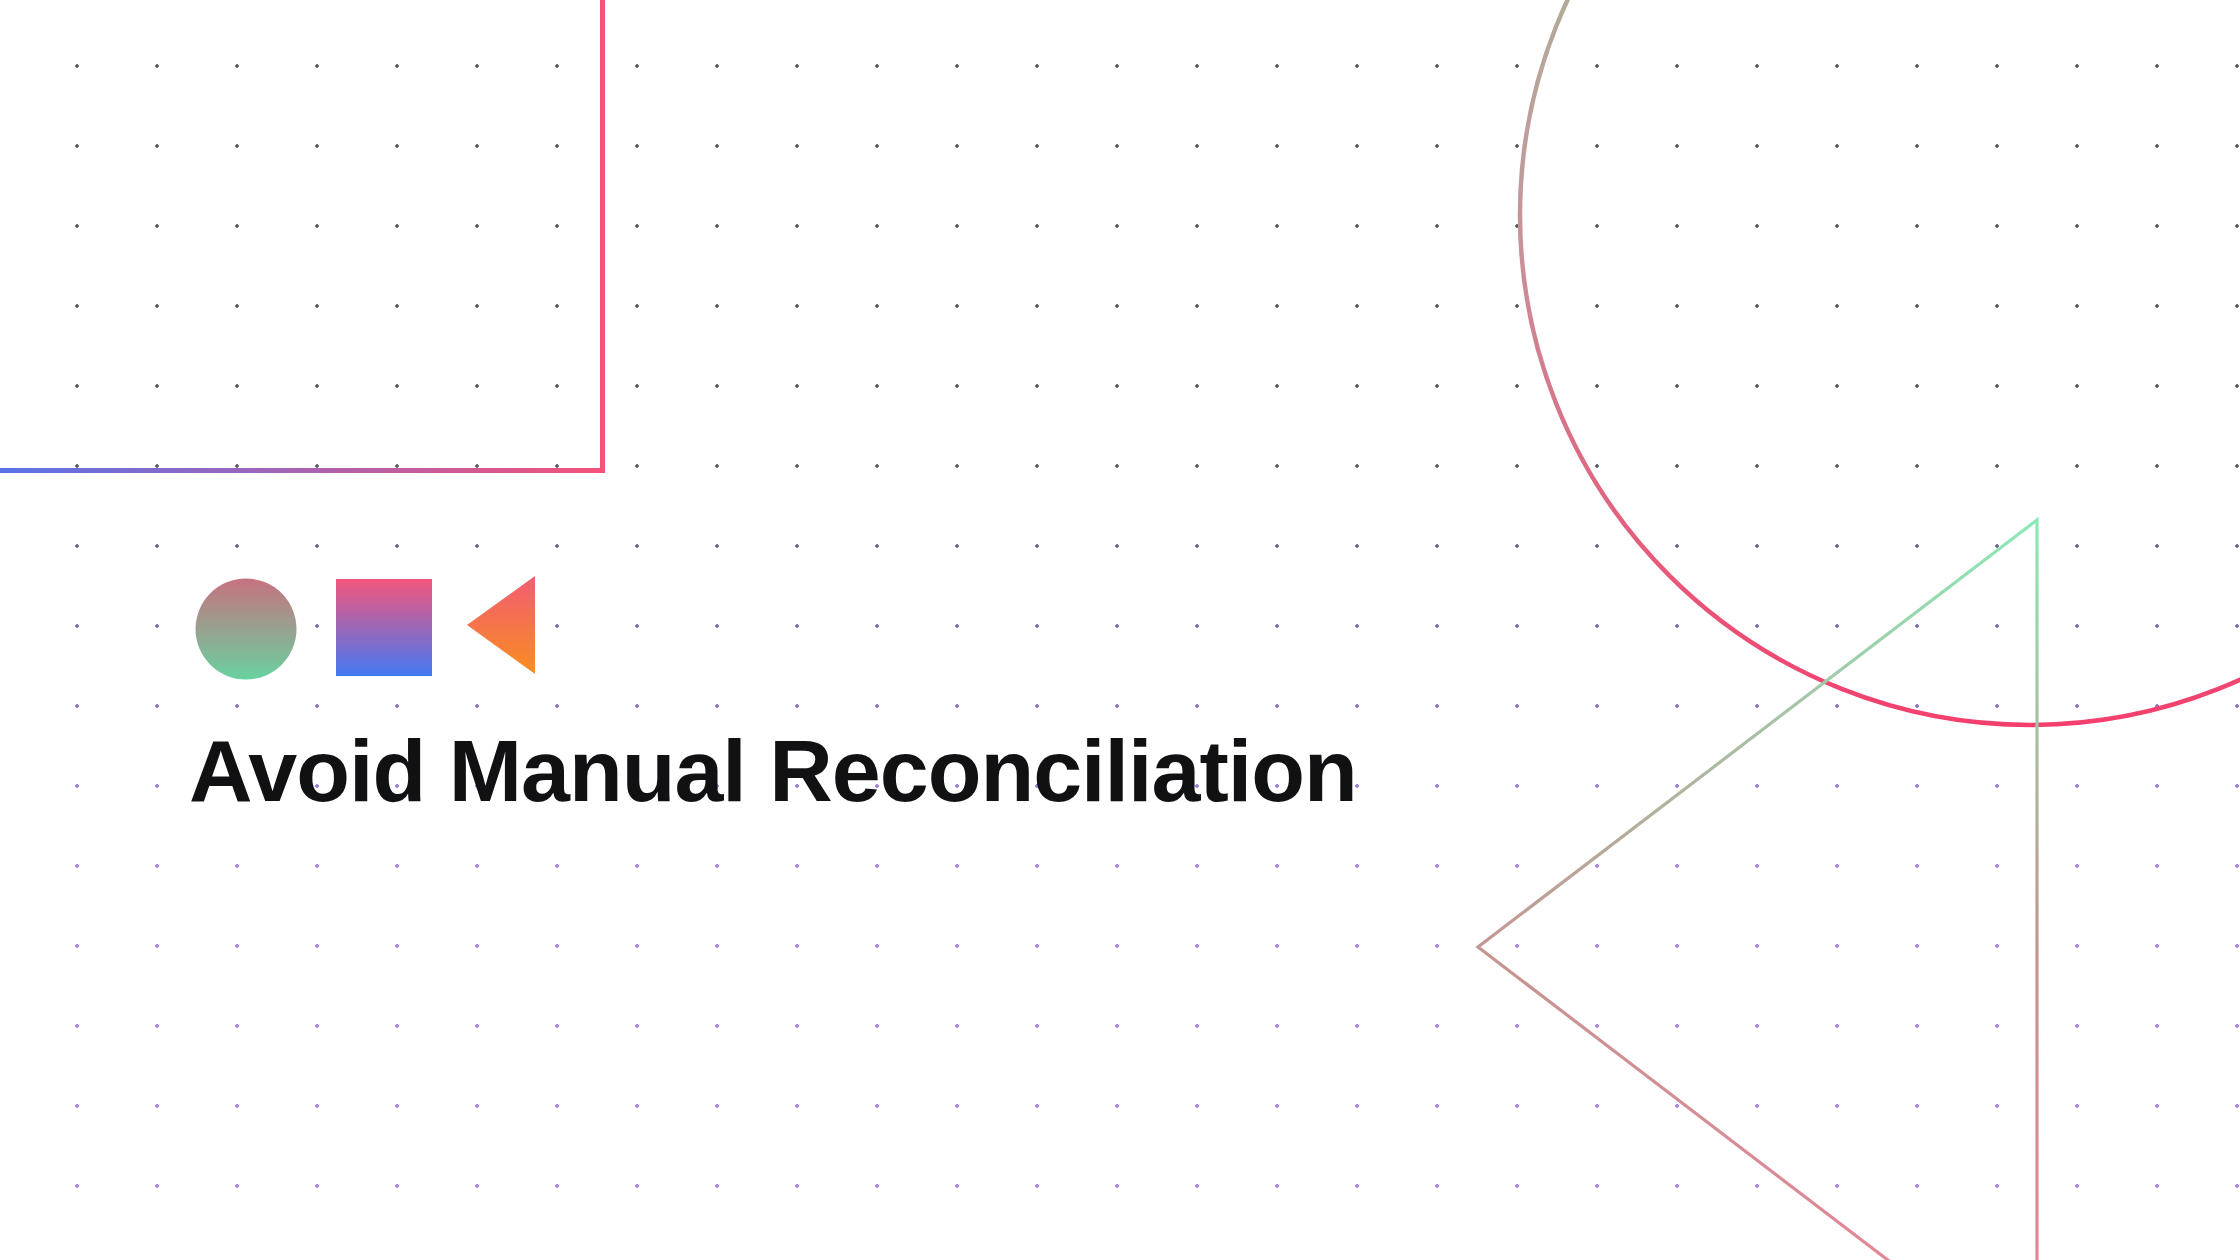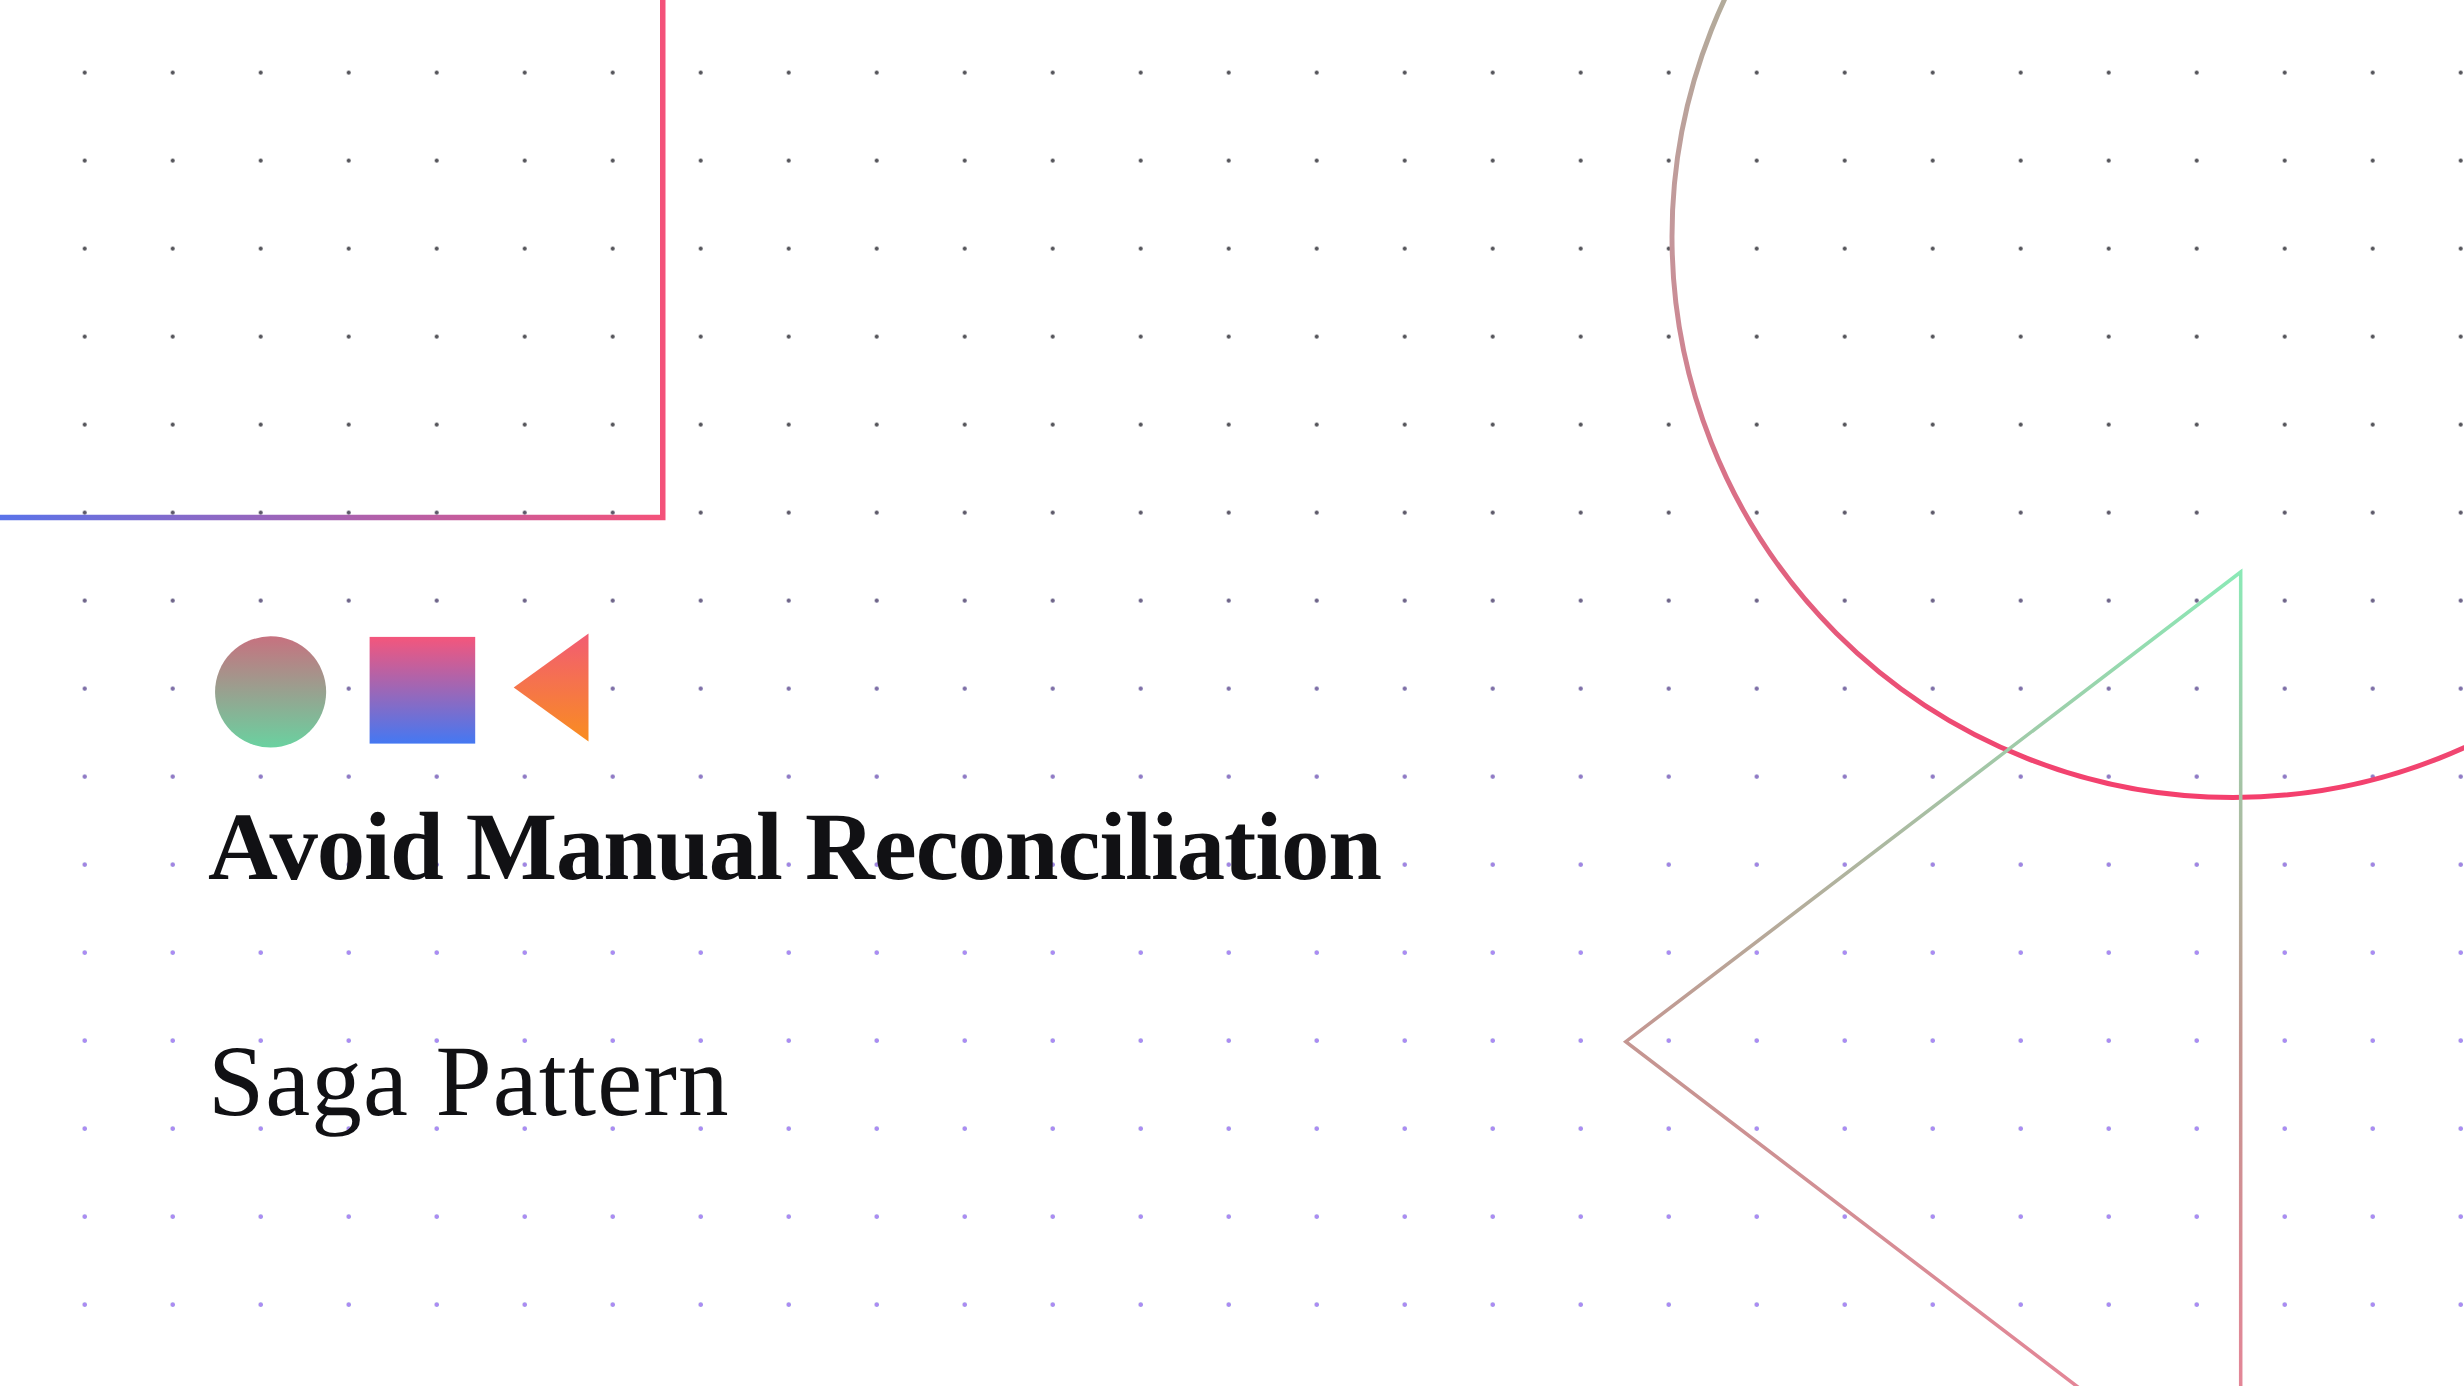--- a/index.html
+++ b/index.html
@@ -6,21 +6,21 @@
     margin: 0;
     padding: 0;
     background: #e8e8e8;
   }
   .canvas {
     position: relative;
     width: 2240px;
     height: 1260px;
     overflow: hidden;
     background: var(--background, #ffffff);
-    font-family: Liberation Serif, serif;
+    font-family: Liberation Sans, sans-serif;
   }
   
   .bg-dots-wrap {
     position: absolute;
     inset: 0;
     isolation: isolate;
     z-index: 0;
   }
   .dots {
     position: absolute;
@@ -119,16 +119,15 @@
       <circle cx="246" cy="629" r="50.5" fill="url(#gLogoCircle)"></circle>
       <rect x="336" y="579" width="96" height="97" fill="url(#gLogoSquare)"></rect>
       <path d="M 535 576 L 535 674 L 467 625 Z" fill="url(#gLogoTri)"></path>
     </g>
   </svg>
 
   <div class="title">Avoid Manual Reconciliation</div>
 
   <div class="subtitle">
     <br>
-    <span>Saga Pattern</span>
   </div>
 
 </div>
 
 </body></html>

